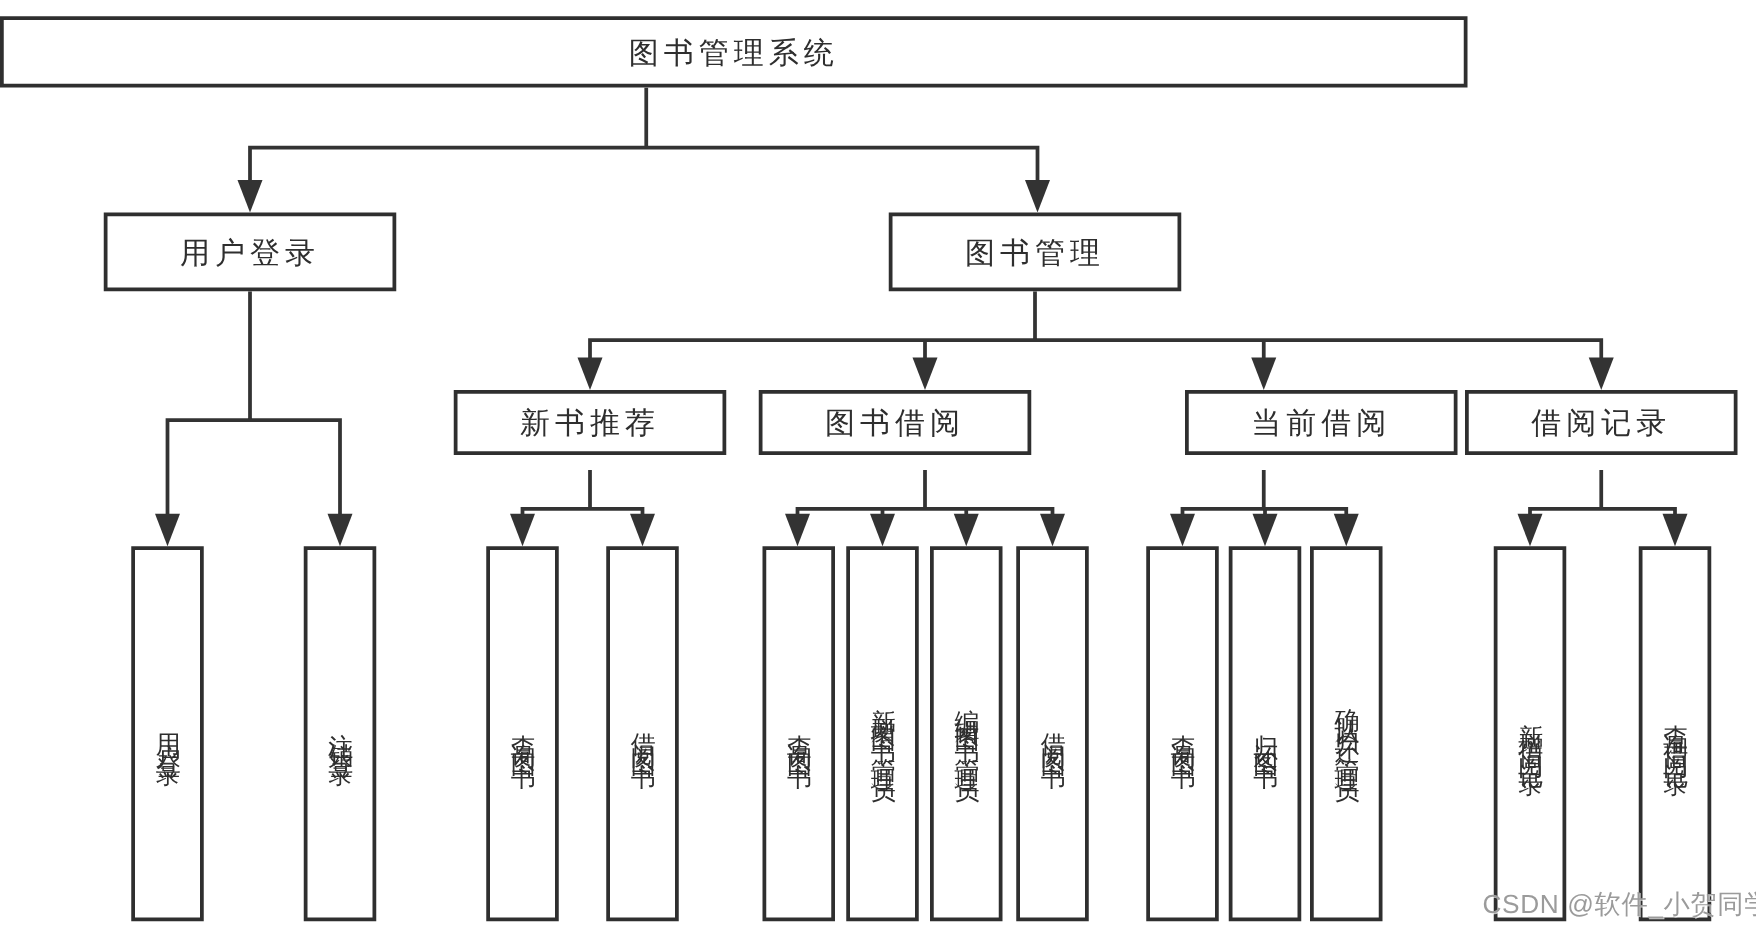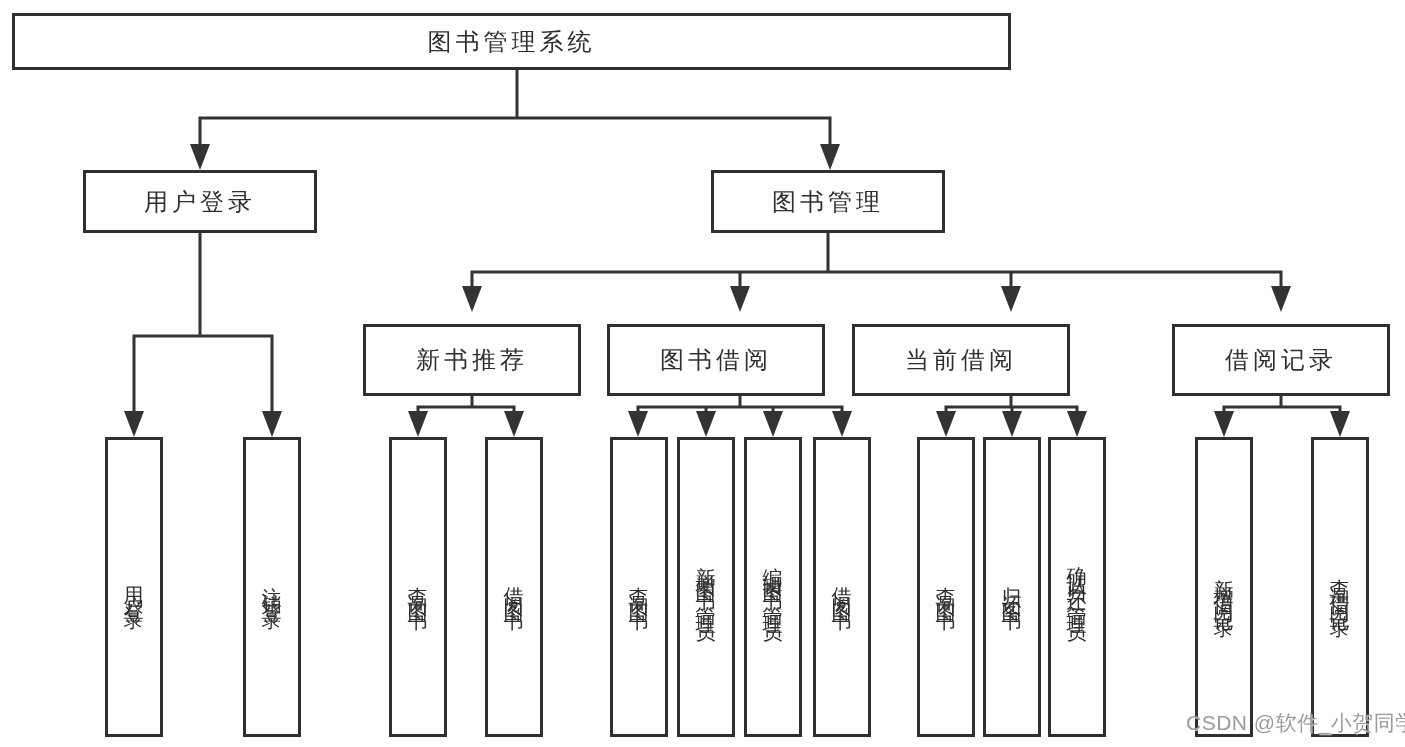--- a/index.html
+++ b/index.html
@@ -20,30 +20,30 @@
   .node{
     position:absolute;background:#ffffff;border:3px solid var(--box_border);
     display:flex;align-items:center;justify-content:center;box-sizing:border-box;
   }
   .h-label{font-size:24px;letter-spacing:4px;color:var(--text);white-space:nowrap;}
   .v-label{
     writing-mode:vertical-rl;text-orientation:mixed;
     font-size:20px;letter-spacing:8px;line-height:1;color:var(--text);
   }
   
-  .root{left:12px;top:13px;width:999px;height:57px;}
+  .root{left:0;top:13px;width:1174px;height:57px;}
   
   .l2{height:63px;width:234px;top:170px;}
   .l2-1{left:83px;}
   .l2-2{left:711px;}
   
-  .l3{height:72px;width:218px;top:312px;margin-top:12px;}
+  .l3{height:52px;width:218px;top:312px;}
   .l3-1{left:363px;}
   .l3-2{left:607px;}
-  .l3-3{left:852px;}
+  .l3-3{left:948px;}
   .l3-4{left:1172px;}
   
   .leaf{top:437px;width:58px;height:300px;}
   .leaf-1{left:105px;}
   .leaf-2{left:243px;}
   .leaf-3{left:389px;}
   .leaf-4{left:485px;}
   .leaf-5{left:610px;}
   .leaf-6{left:677px;}
   .leaf-7{left:744px;}

